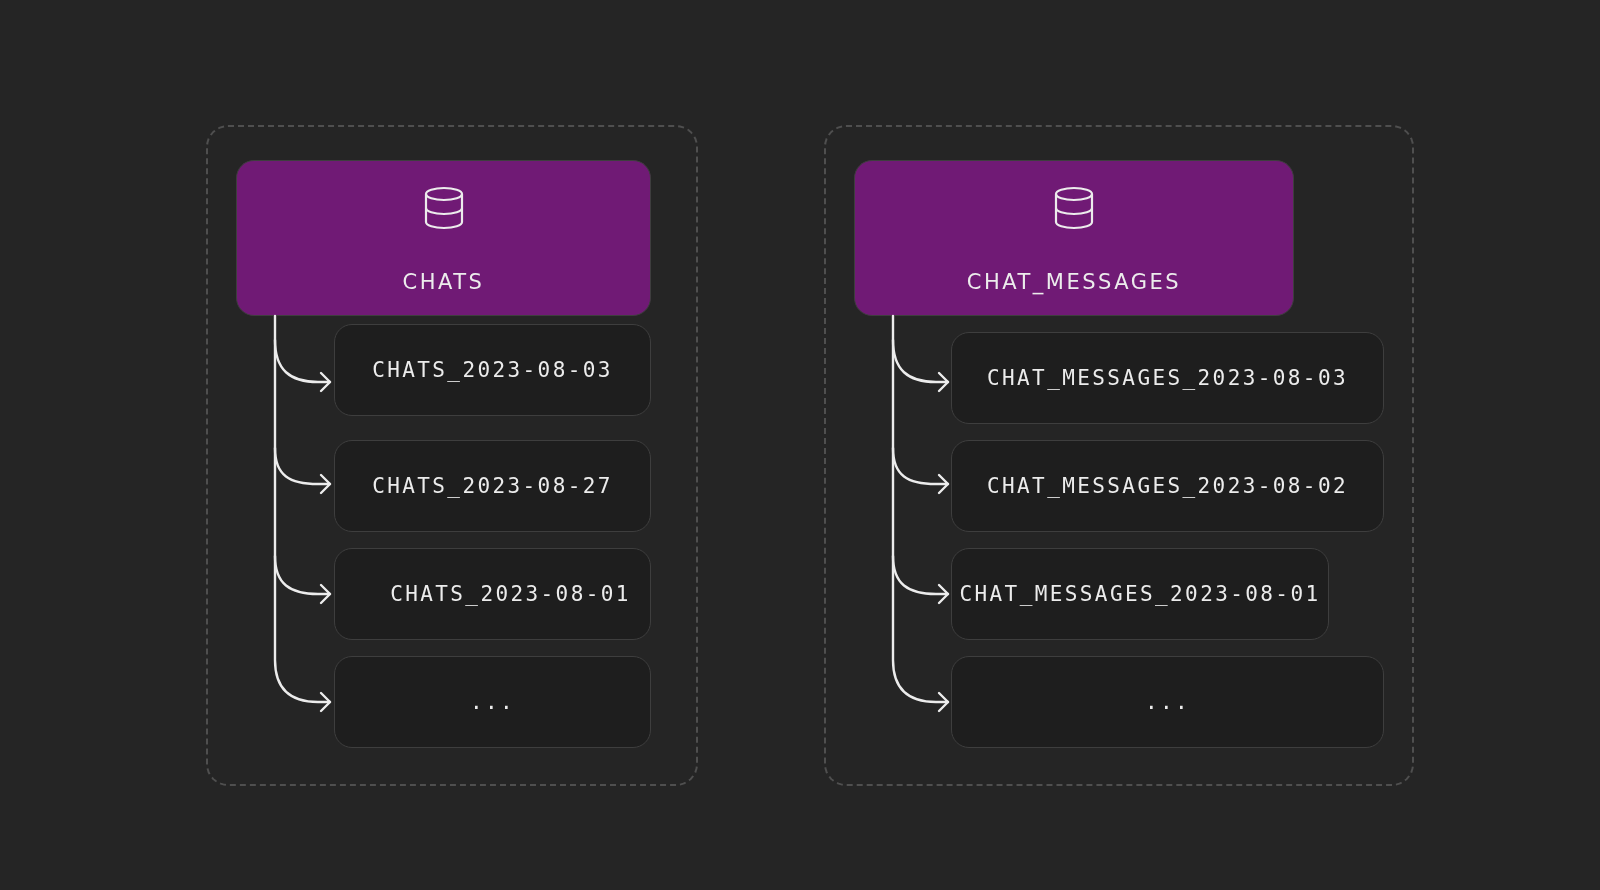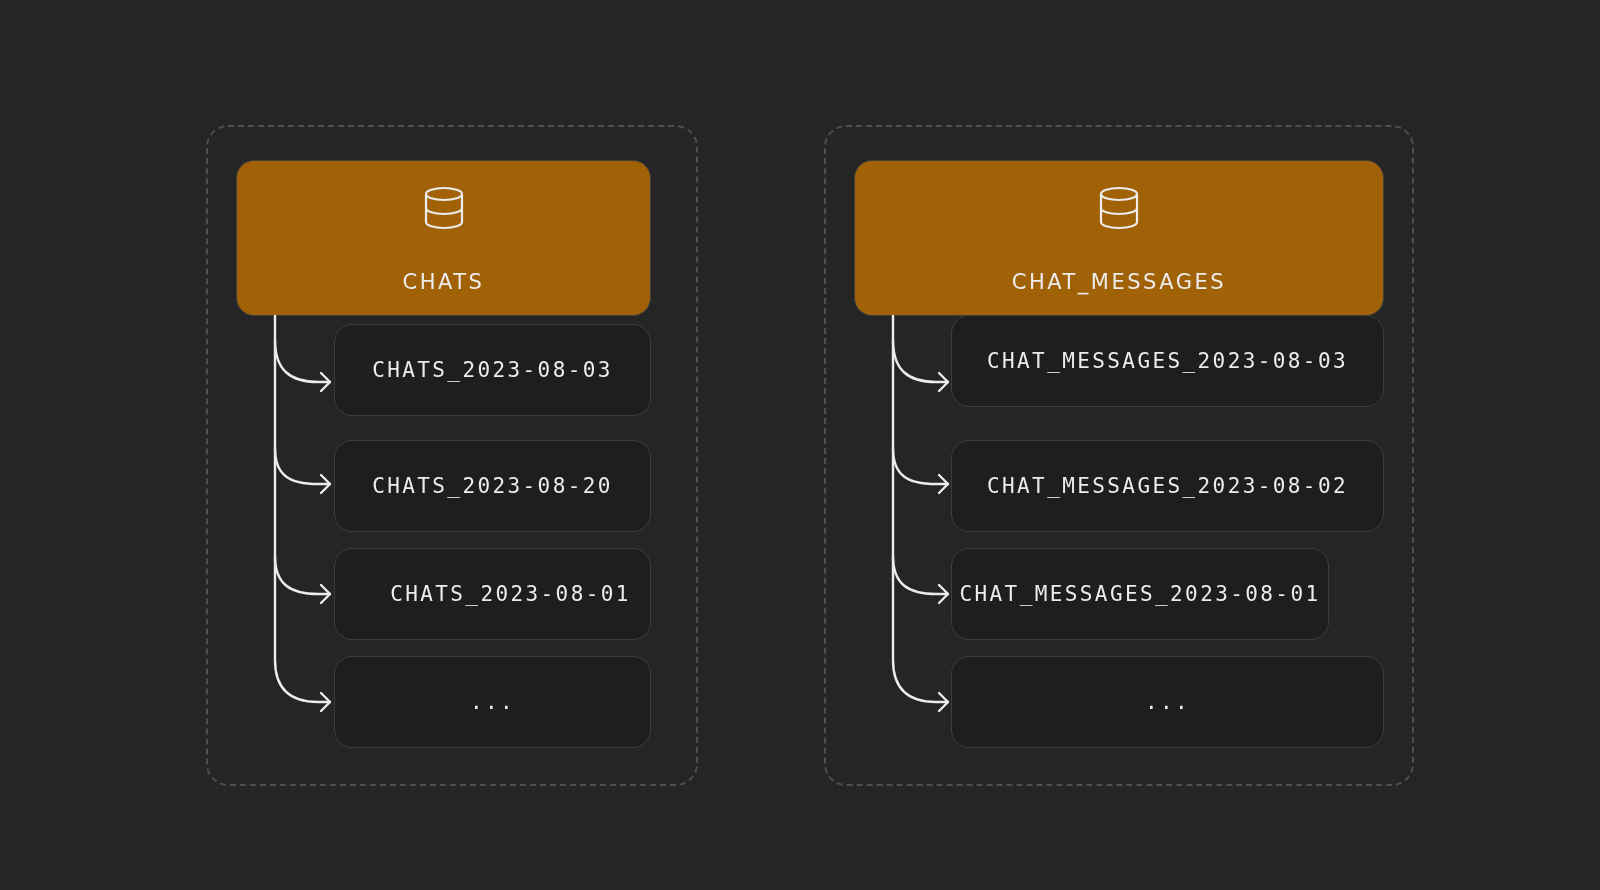--- a/index.html
+++ b/index.html
@@ -6,21 +6,21 @@
   body {
     width:1600px; height:890px; background:#252525; position:relative; overflow:hidden;
     font-family:"DejaVu Sans Mono", "Liberation Mono", monospace; color:#eeeeee;
   }
   .group {
     position:absolute; box-sizing:border-box;
     border:2px dashed #4f4f4f; border-radius:22px;
   }
   .header {
     position:absolute; box-sizing:border-box;
-    background:#a16207; border:1px solid #3e3e3e; border-radius:18px;
+    background:#701a75; border:1px solid #3e3e3e; border-radius:18px;
     display:flex; flex-direction:column; align-items:center; justify-content:center;gap:24px;
   }
   .header .db { width:40px; height:44px; margin-top:4px; }
   .header .title {
     margin-top:16px; font-family:"DejaVu Sans", "Liberation Sans", sans-serif;
     font-size:21px; letter-spacing:2.5px; color:#ececec;
   }
   .child {
     position:absolute; box-sizing:border-box;
     background:#1e1e1e; border:1px solid #3e3e3e; border-radius:18px;
@@ -35,34 +35,34 @@
 <div class="group" style="left:206px; top:125px; width:492px; height:661px;"></div>
 <div class="header" style="left:236px; top:160px; width:415px; height:156px;">
   <svg class="db" viewBox="0 0 40 44" fill="none" stroke="#ececec" stroke-width="2.2">
     <ellipse cx="20" cy="8" rx="18" ry="6"></ellipse>
     <path d="M2 8 V36 C2 39.5 10 42 20 42 C30 42 38 39.5 38 36 V8"></path>
     <path d="M2 22 C2 25.5 10 28 20 28 C30 28 38 25.5 38 22"></path>
   </svg>
   <div class="title">CHATS</div>
 </div>
 <div class="child" style="left:334px; top:324px; width:317px; height:92px;">CHATS_2023-08-03</div>
-<div class="child" style="left:334px; top:440px; width:317px; height:92px;">CHATS_2023-08-20</div>
+<div class="child" style="left:334px; top:440px; width:317px; height:92px;">CHATS_2023-08-27</div>
 <div class="child" style="left:334px; top:548px; width:317px; height:92px;padding-left:36px;">CHATS_2023-08-01</div>
 <div class="child" style="left:334px; top:656px; width:317px; height:92px;">...</div>
 
 <div class="group" style="left:824px; top:125px; width:590px; height:661px;"></div>
-<div class="header" style="left:854px; top:160px; width:530px; height:156px;">
+<div class="header" style="left:854px; top:160px; width:440px; height:156px;">
   <svg class="db" viewBox="0 0 40 44" fill="none" stroke="#ececec" stroke-width="2.2">
     <ellipse cx="20" cy="8" rx="18" ry="6"></ellipse>
     <path d="M2 8 V36 C2 39.5 10 42 20 42 C30 42 38 39.5 38 36 V8"></path>
     <path d="M2 22 C2 25.5 10 28 20 28 C30 28 38 25.5 38 22"></path>
   </svg>
   <div class="title">CHAT_MESSAGES</div>
 </div>
-<div class="child" style="left:951px; top:315px; width:433px; height:92px;">CHAT_MESSAGES_2023-08-03</div>
+<div class="child" style="left:951px; top:332px; width:433px; height:92px;">CHAT_MESSAGES_2023-08-03</div>
 <div class="child" style="left:951px; top:440px; width:433px; height:92px;">CHAT_MESSAGES_2023-08-02</div>
 <div class="child" style="left:951px; top:548px; width:378px; height:92px;">CHAT_MESSAGES_2023-08-01</div>
 <div class="child" style="left:951px; top:656px; width:433px; height:92px;">...</div>
 
 <svg class="lines" width="1600" height="890" viewBox="0 0 1600 890" fill="none" stroke="#ececec" stroke-width="2.4" stroke-linecap="round" stroke-linejoin="round">
   <g>
     <path d="M275 316 V660 C275 688 290 702 318 702 H330"></path>
     <path d="M275 340 C275 370 290 382 318 382 H330"></path>
     <path d="M275 448 C275 476 290 484 318 484 H330"></path>
     <path d="M275 556 C275 584 290 594 318 594 H330"></path>

